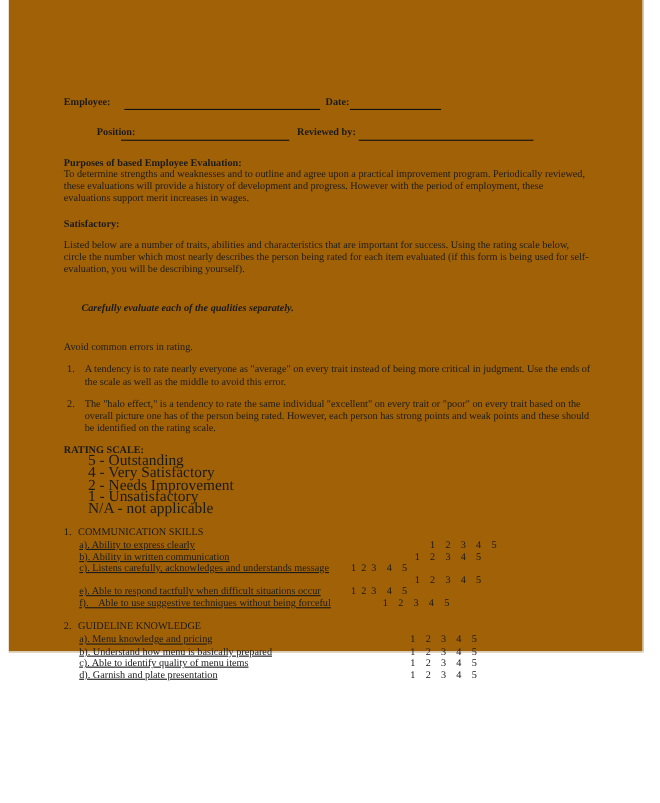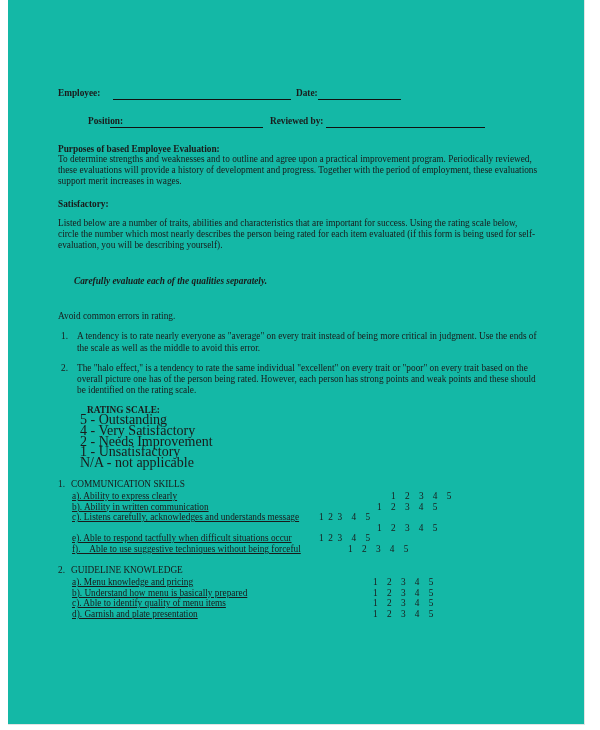--- a/index.html
+++ b/index.html
@@ -12,22 +12,22 @@
     height: 730px;
     font-family: "Liberation Serif", "DejaVu Serif", serif;
     color: #1a1a1a;
     overflow: hidden;
   }
   .page {
     position: absolute;
     left: 8px;
     top: 0px;
     width: 577px;
-    height: 725px;
-    background: #14b8a6;
+    height: 593px;
+    background: #a16207;
     border-right: 1px solid #e3e3e3;
     border-bottom: 1px solid #e3e3e3;
     box-sizing: border-box;
   }
   .doc {
     position: absolute;
     left: 50px;
     top: 88px;
     width: 480px;
   }
@@ -82,21 +82,20 @@
   .err-num {
     position: absolute;
     left: 3px;
     top: 0;
   }
 
   
   .scale-head {
     font-weight: bold;
     font-size: 9.3px;
-    margin-left: 29px;
   }
   .scale-item {
     font-size: 14px;
     line-height: 10.6px;
     padding-left: 22px;
   }
 
   
   .sec-head {
     position: relative;
@@ -146,21 +145,21 @@
         <span class="rule" id="rule-1a" style="left: 52px; width: 153px;"></span>
         <span class="fld-label" id="lbl-1b" style="left: 212px;">Reviewed by:</span>
         <span class="rule" id="rule-1b" style="left: 268px; width: 159px;"></span>
       </div>
     </div>
 
     <div class="spacer-14"></div>
 
     <div>
       <p class="h-bold">Purposes of based Employee Evaluation:</p>
-      <p class="para">To determine strengths and weaknesses and to outline and agree upon a practical improvement program.  Periodically reviewed, these evaluations will provide a history of development and progress.  Together with the period of employment, these evaluations support merit increases in wages.</p>
+      <p class="para">To determine strengths and weaknesses and to outline and agree upon a practical improvement program.  Periodically reviewed, these evaluations will provide a history of development and progress.  However with the period of employment, these evaluations support merit increases in wages.</p>
     </div>
 
     <div class="spacer-11"></div>
 
     <div>
       <p class="h-bold">Satisfactory:</p>
       <div class="spacer-9"></div>
       <p class="para">Listed below are a number of traits, abilities and characteristics that are important for success.  Using the rating scale below, circle the number which most nearly describes the person being rated for each item evaluated (if this form is being used for self-evaluation, you will be describing yourself).</p>
       <div class="spacer-9"></div>
       <p class="ital">Carefully evaluate each of the qualities separately.</p>

